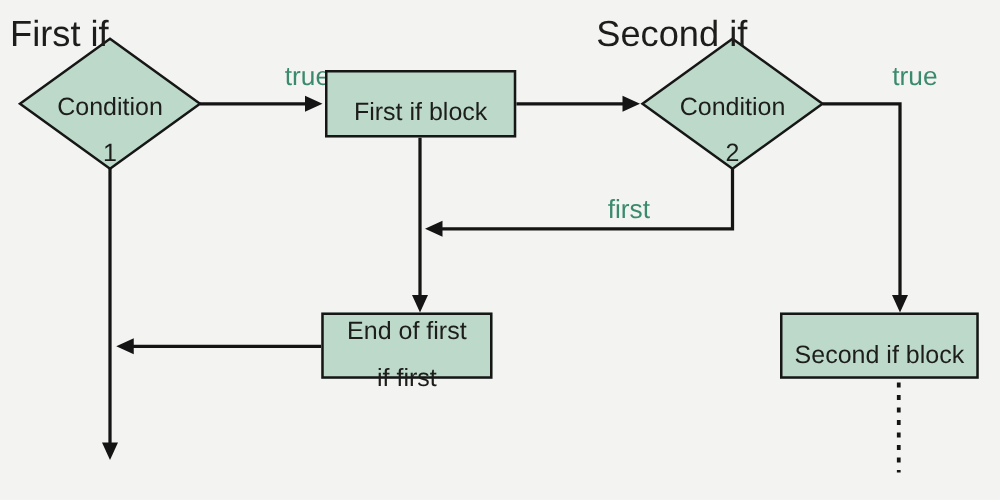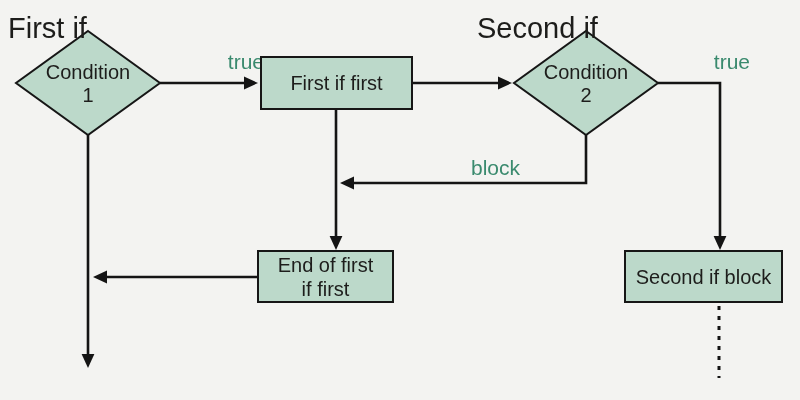--- a/index.html
+++ b/index.html
@@ -37,21 +37,21 @@
     color:var(--text);
     font-size:20px;line-height:24px;
     text-align:center;
   }
   .diamond-label{
     position:absolute;
     color:var(--text);
     font-size:20px;line-height:23px;
     text-align:center;
   }
-  .diamond-label span, .node span{display:block;}
+  .diamond-label span, .node span{display:block;margin-top:14px;}
   .section-label{
     position:absolute;
     color:var(--text);
     font-size:29px;line-height:26px;
     white-space:nowrap;
   }
   .branch-label{
     position:absolute;
     color:var(--accent);
     font-size:21px;line-height:24px;
@@ -91,33 +91,33 @@
     <polygon class="arrowhead" points="88,368 81.6,354 94.4,354"></polygon>
 
     <path class="edge-dashed" d="M719 306 V378"></path>
   </svg>
 
   <div class="section-label" style="left:8px;top:15px;">First if</div>
   <div class="section-label" style="left:477px;top:15px;">Second if</div>
 
   <div class="branch-label" style="left:160px;top:50px;">true</div>
   <div class="branch-label" style="left:646px;top:50px;">true</div>
-  <div class="branch-label" style="left:416px;top:156px;">block</div>
+  <div class="branch-label" style="left:416px;top:156px;">first</div>
 
   <div class="diamond-label" style="left:16px;top:61px;width:144px;">
     <span>Condition</span>
     <span>1</span>
   </div>
   <div class="diamond-label" style="left:514px;top:61px;width:144px;">
     <span>Condition</span>
     <span>2</span>
   </div>
 
   <div class="node" style="left:260px;top:56px;width:153px;height:54px;">
-    <span>First if first</span>
+    <span>First if block</span>
   </div>
 
   <div class="node" style="left:257px;top:250px;width:137px;height:53px;">
     <span>End of first</span>
     <span>if first</span>
   </div>
 
   <div class="node" style="left:624px;top:250px;width:159px;height:53px;">
     <span>Second if block</span>
   </div>

